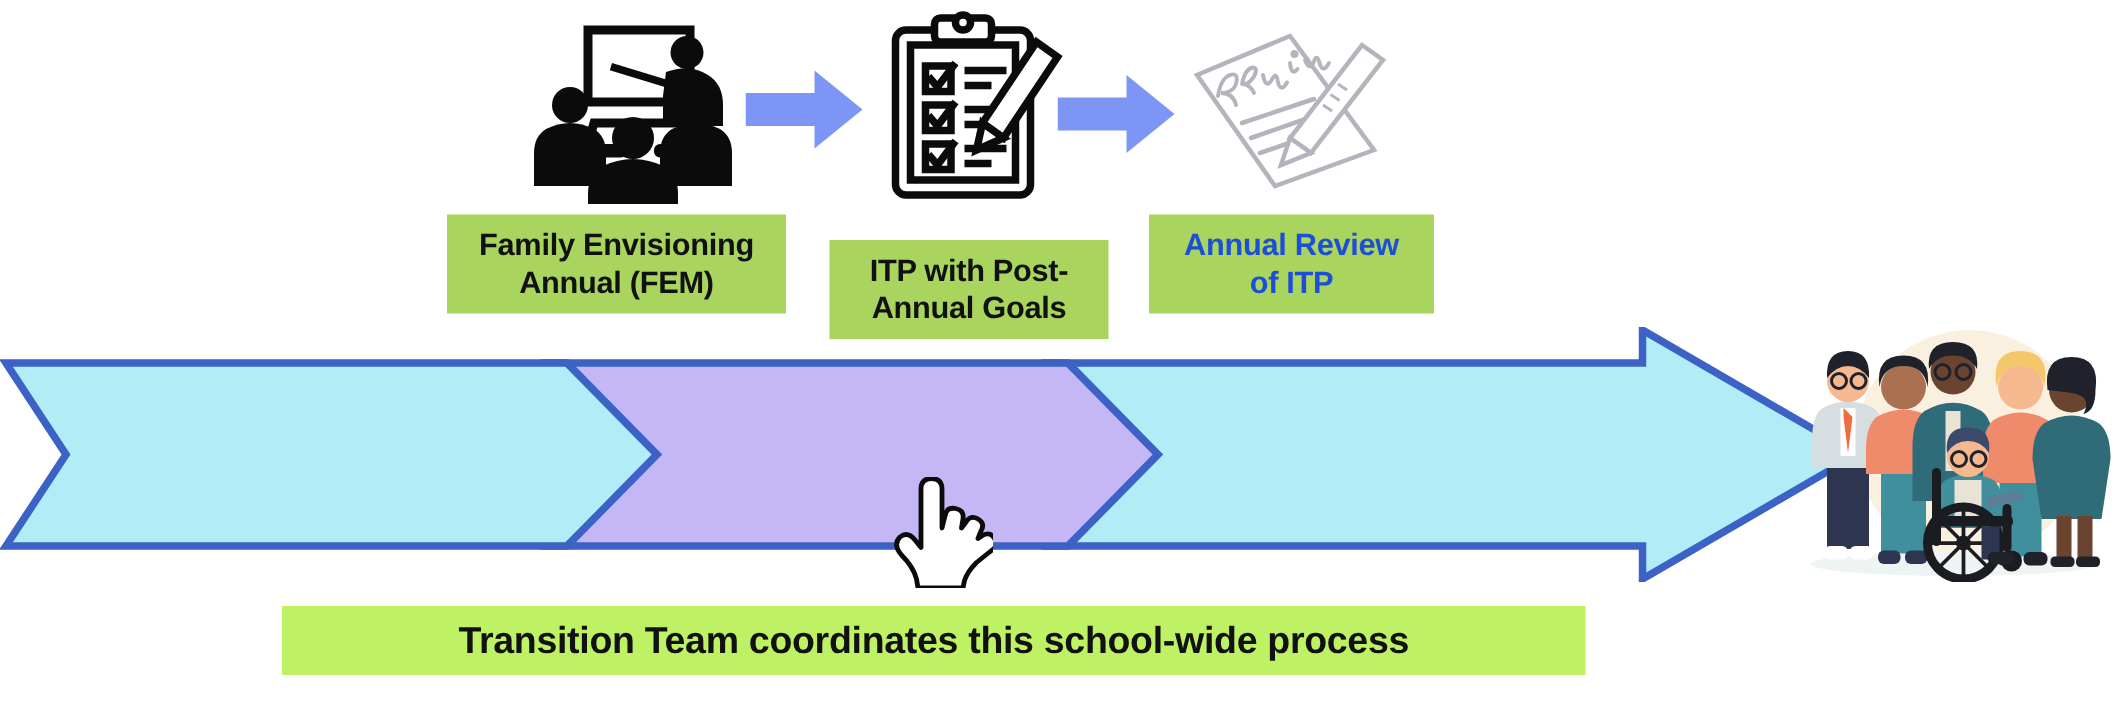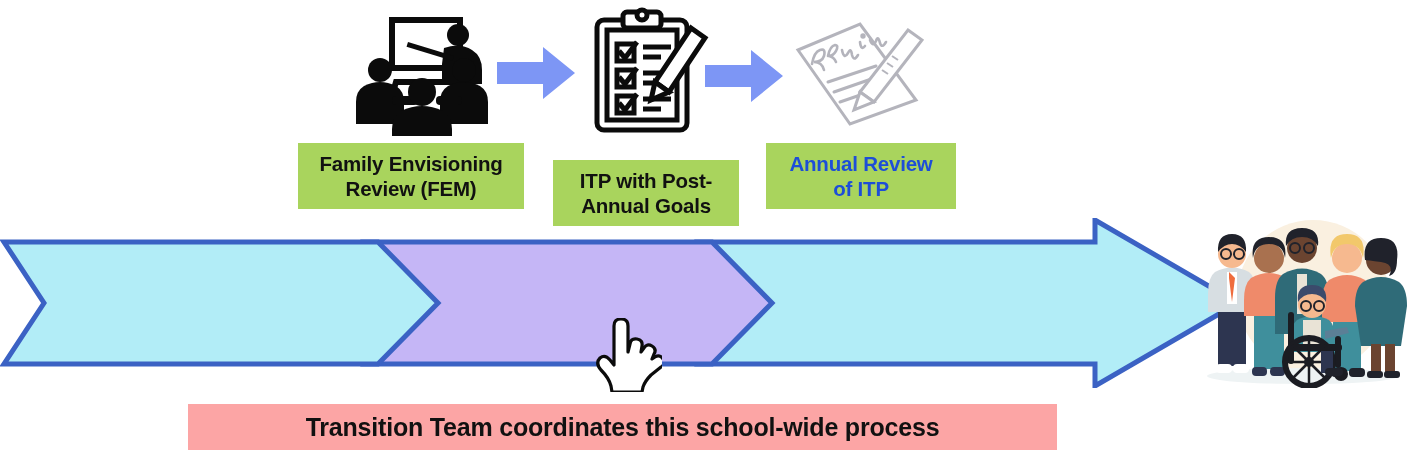--- a/index.html
+++ b/index.html
@@ -46,21 +46,21 @@
 
   
   .cursor-hand{position:absolute;left:592px;top:318px;width:70px;height:74px;}
 
   
   .people-group{position:absolute;left:1185px;top:216px;width:229px;height:172px;}
 
   
   .banner{
     position:absolute;left:188px;top:404px;width:869px;height:46px;
-    background:#fca5a5;
+    background:#bef264;
     display:flex;align-items:center;justify-content:center;
     font-weight:bold;font-size:25px;color:#111111;letter-spacing:-0.2px;
   }
 </style>
 </head>
 <body>
 
 <div id="stage">
 
   <div class="icon-row">
@@ -160,21 +160,21 @@
           <line x1="104" y1="44" x2="110" y2="48"></line>
           <line x1="99" y1="51" x2="105" y2="55"></line>
           <line x1="94" y1="58" x2="100" y2="62"></line>
         </g>
       </svg>
     </div>
 
     <div class="greenbox gb-fem">
       <span>
         <span>Family Envisioning</span><br>
-        <span>Review (FEM)</span>
+        <span>Annual (FEM)</span>
       </span>
     </div>
     <div class="greenbox gb-itp">
       <span>
         <span>ITP with Post-</span><br>
         <span>Annual Goals</span>
       </span>
     </div>
     <div class="greenbox gb-review">
       <span>

